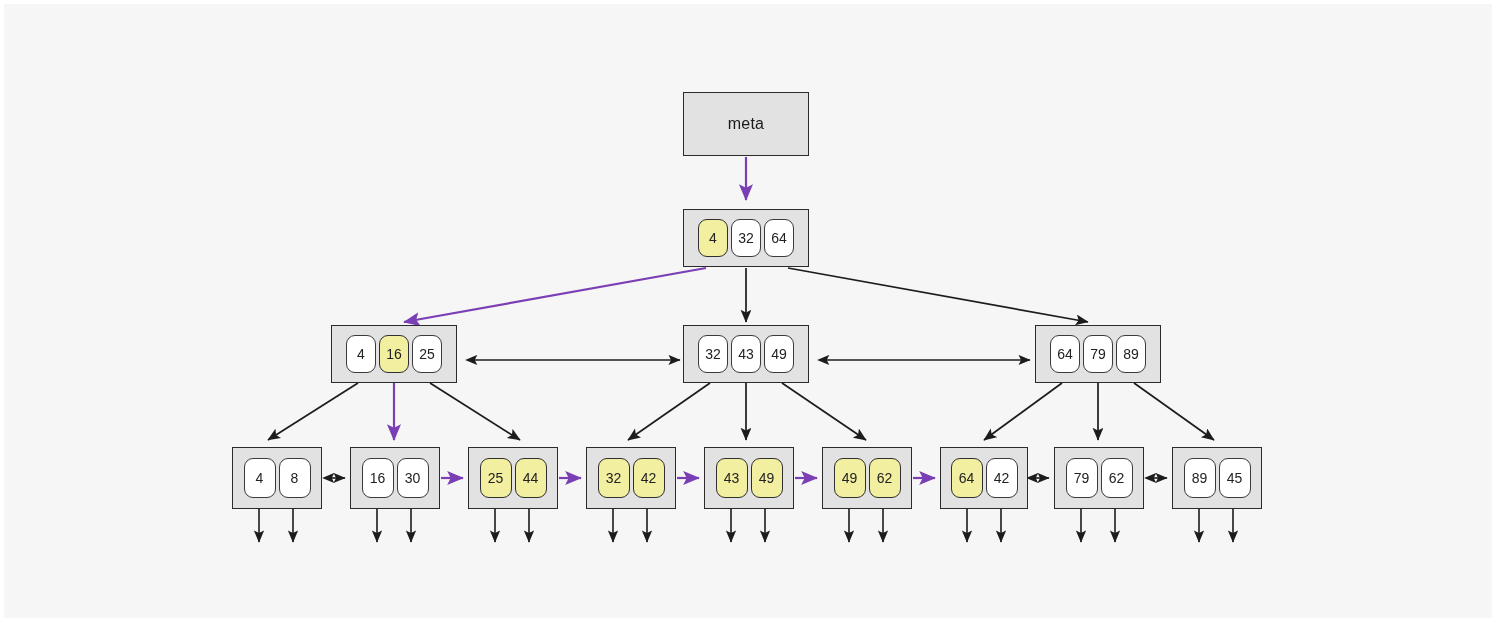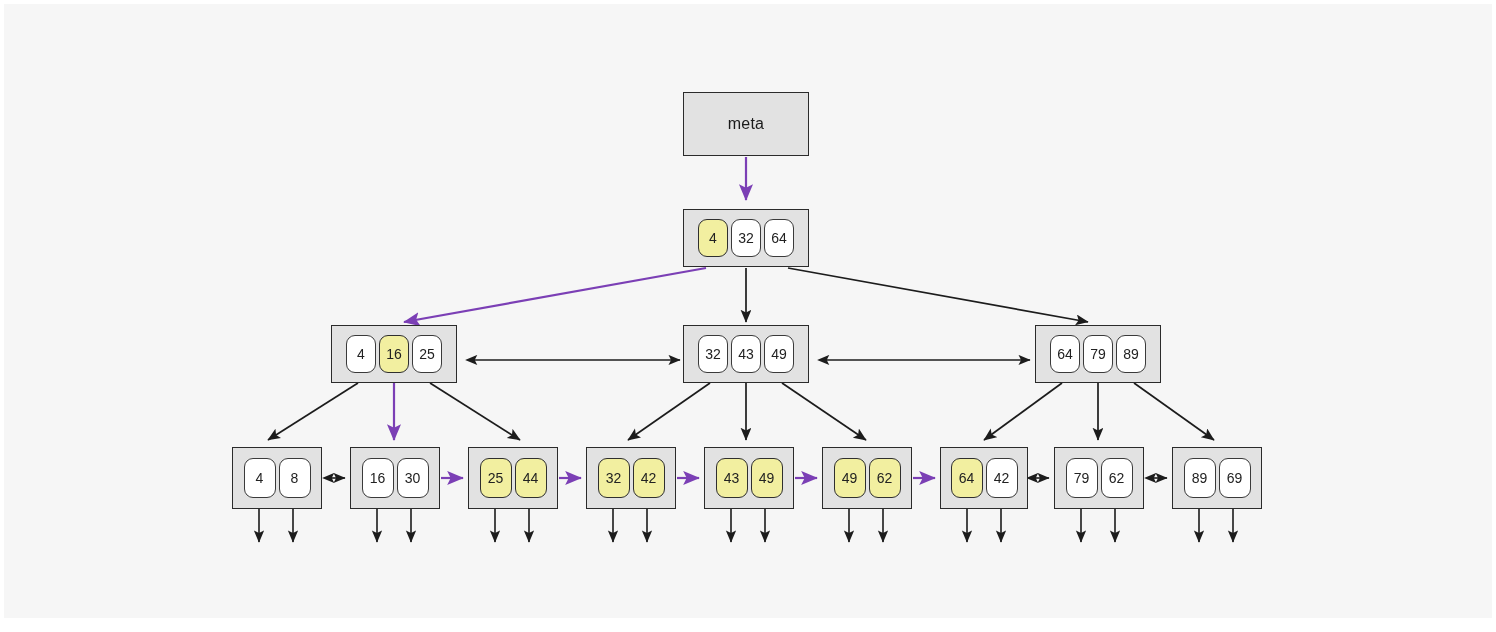--- a/index.html
+++ b/index.html
@@ -194,16 +194,16 @@
   <div class="node leaf" style="left:1054px;top:447px;width:90px;height:62px;">
     <div class="cells">
       <div class="cell">79</div>
       <div class="cell">62</div>
     </div>
   </div>
 
   <div class="node leaf" style="left:1172px;top:447px;width:90px;height:62px;">
     <div class="cells">
       <div class="cell">89</div>
-      <div class="cell">69</div>
+      <div class="cell">45</div>
     </div>
   </div>
 </div>
 
 </body></html>

